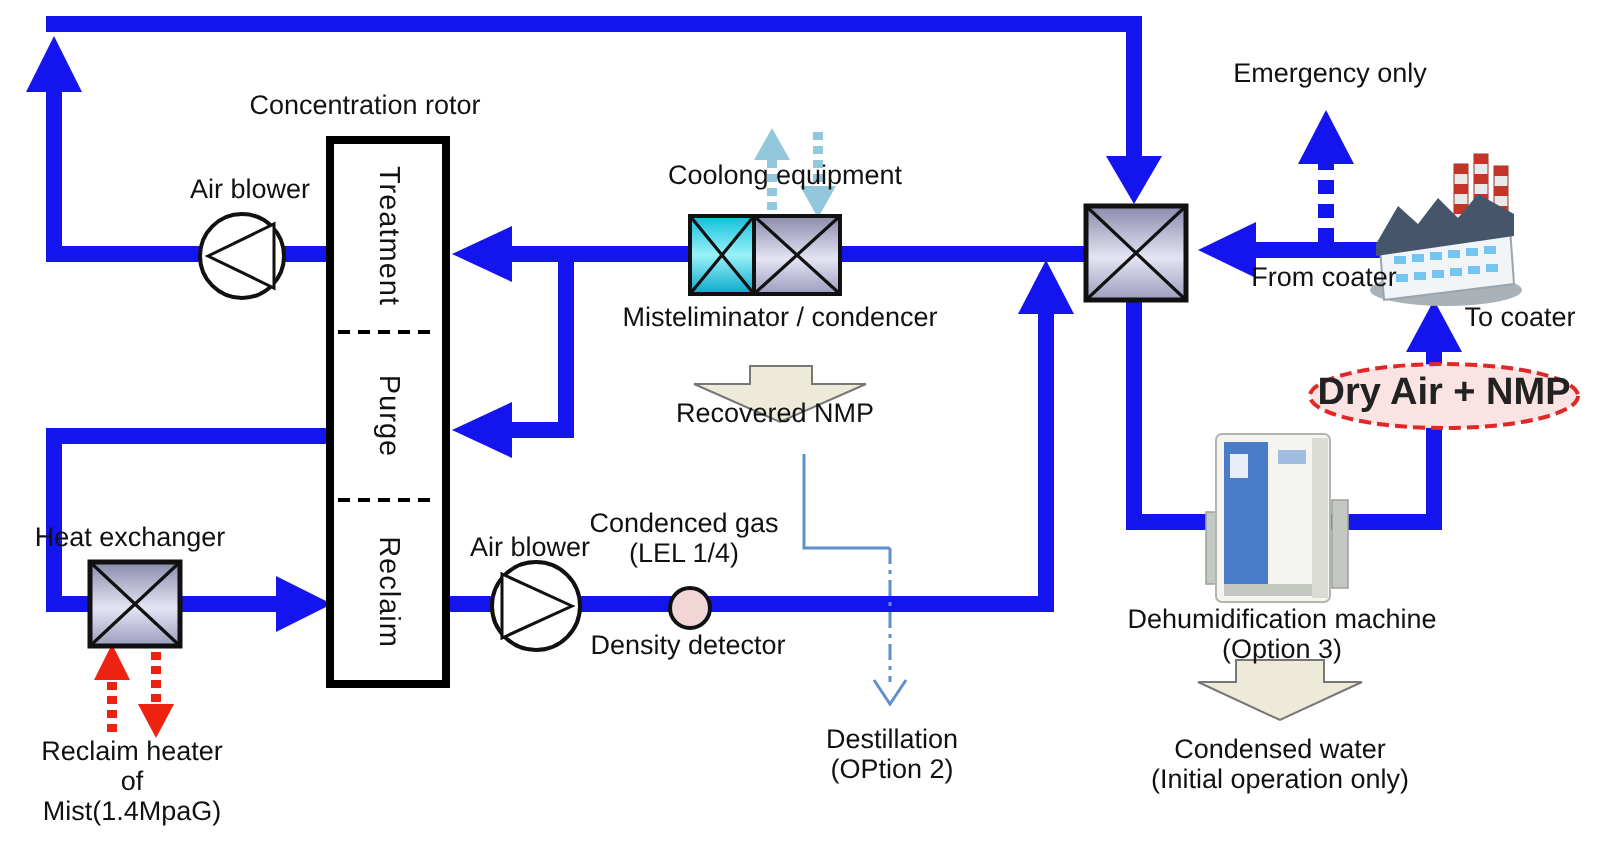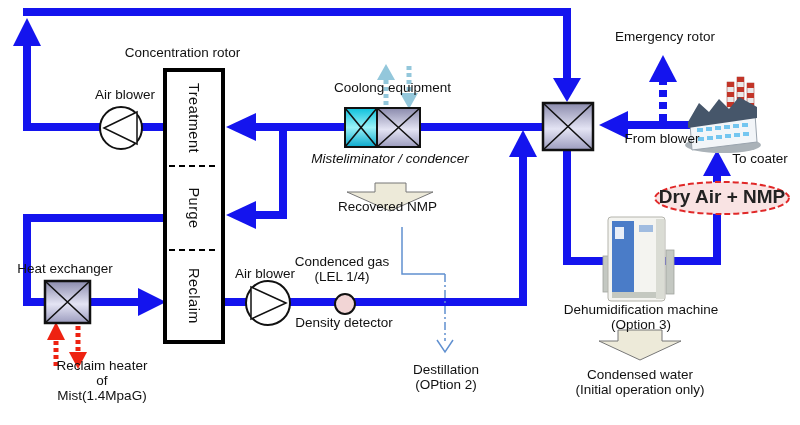--- a/index.html
+++ b/index.html
@@ -180,29 +180,29 @@
     <rect x="615" y="227" width="9" height="12" fill="#e8eef8"></rect>
     <rect x="639" y="225" width="14" height="7" fill="#a0bce0"></rect>
     <rect x="612" y="292" width="44" height="6" fill="#c4c8c0"></rect>
   </g>
 
   <ellipse cx="722" cy="198" rx="67" ry="16" fill="#f9e3e3" stroke="#e02828" stroke-width="2" stroke-dasharray="6,3"></ellipse>
 </svg>
 
 <div class="lbl" style="left:100px;top:45px;width:165px;">Concentration rotor</div>
 <div class="lbl" style="left:310px;top:56px;width:165px;margin-top:24px;">Coolong equipment</div>
-<div class="lbl" style="left:595px;top:29px;width:140px;">Emergency rotor</div>
+<div class="lbl" style="left:595px;top:29px;width:140px;">Emergency only</div>
 <div class="lbl" style="left:60px;top:87px;width:130px;">Air blower</div>
-<div class="lbl" style="left:285px;top:151px;width:210px;font-style:italic;">Misteliminator / condencer</div>
+<div class="lbl" style="left:285px;top:151px;width:210px;">Misteliminator / condencer</div>
 <div class="lbl" style="left:320px;top:199px;width:135px;">Recovered NMP</div>
-<div class="lbl" style="left:603px;top:131px;width:118px;">From blower</div>
+<div class="lbl" style="left:603px;top:131px;width:118px;">From coater</div>
 <div class="lbl" style="left:715px;top:151px;width:90px;">To coater</div>
 <div class="lbl dry" style="left:655px;top:189px;width:134px;">Dry Air + NMP</div>
 <div class="lbl" style="left:5px;top:261px;width:120px;">Heat exchanger</div>
-<div class="lbl" style="left:1px;top:358px;width:130px;padding-left:36px;">Reclaim heater
+<div class="lbl" style="left:1px;top:368px;width:130px;">Reclaim heater
 of
 Mist(1.4MpaG)</div>
 <div class="lbl" style="left:205px;top:266px;width:120px;">Air blower</div>
 <div class="lbl" style="left:272px;top:254px;width:140px;">Condenced gas
 (LEL 1/4)</div>
 <div class="lbl" style="left:274px;top:315px;width:140px;">Density detector</div>
 <div class="lbl" style="left:376px;top:362px;width:140px;">Destillation
 (OPtion 2)</div>
 <div class="lbl" style="left:541px;top:302px;width:200px;">Dehumidification machine
 (Option 3)</div>

